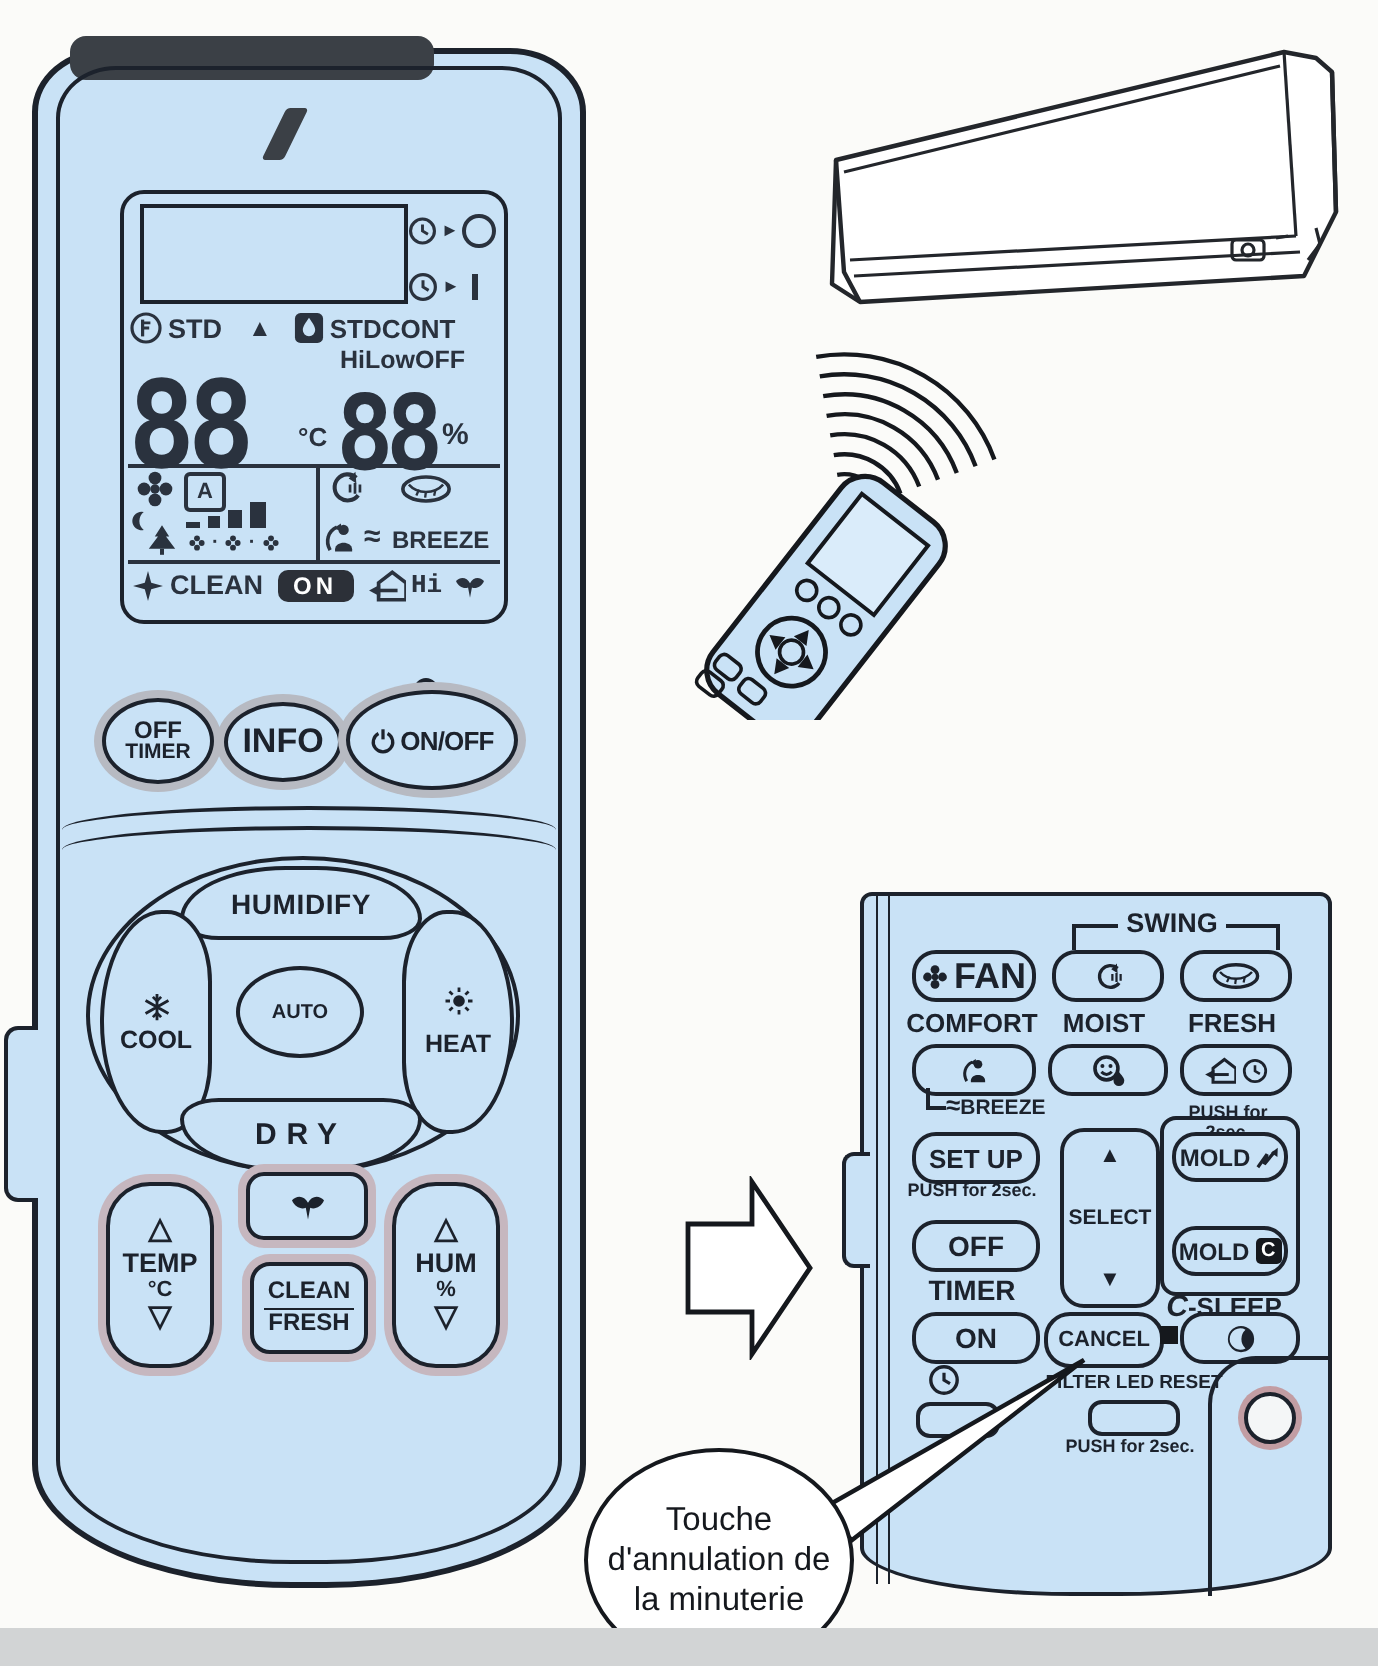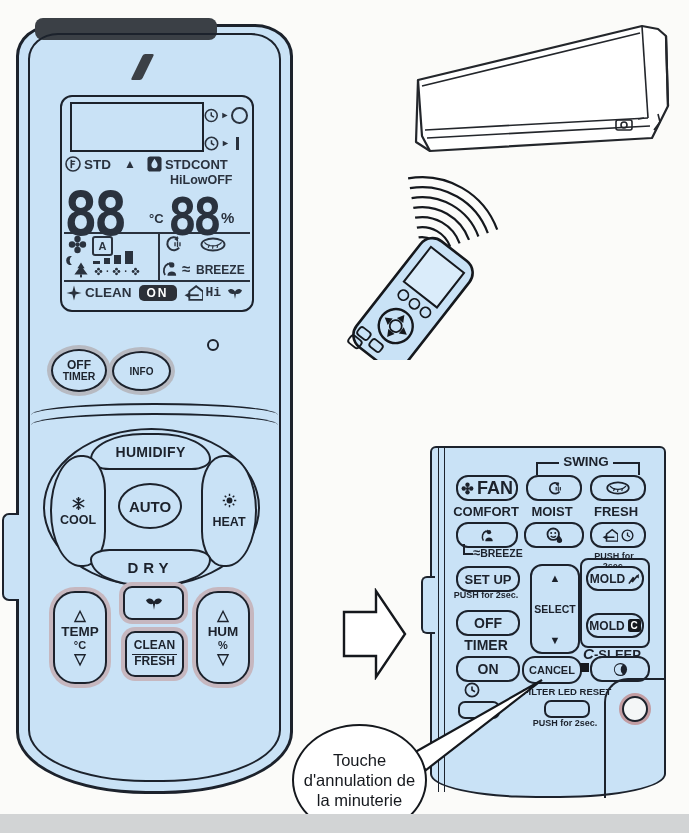--- a/index.html
+++ b/index.html
@@ -55,21 +55,21 @@
         box-shadow:0 0 0 4px var(--ring_gray,#b7bac2);}
   .led-dot{position:absolute;left:188px;top:312px;width:8px;height:8px;border:2px solid var(--outline,#1c222c);border-radius:50%;}
   .sep{position:absolute;left:12px;right:12px;height:14px;border-top:2px solid var(--outline,#1c222c);border-radius:50% 50% 0 0/ 12px 12px 0 0;}
 
   
   .cluster{position:absolute;left:24px;top:401px;width:213px;height:155px;border:2.5px solid var(--outline,#1c222c);
            border-radius:50%;}
   .mbtn{position:absolute;border:2px solid var(--outline,#1c222c);display:flex;flex-direction:column;align-items:center;justify-content:center;
         font-weight:bold;background:var(--body_blue,#c9e2f6);}
   .humid{left:45px;top:3px;width:117px;height:33px;border-radius:60px 60px 22px 22px/30px 30px 12px 12px;font-size:14px;letter-spacing:.3px;}
-  .autob{left:73px;top:53px;width:60px;height:42px;border-radius:50%;font-size:15px;}
+  .autob{left:73px;top:53px;width:60px;height:42px;border-radius:50%;font-size:10px;}
   .coolb{left:5px;top:25px;width:52px;height:108px;border-radius:55% 40% 40% 55%/50% 32% 32% 50%;font-size:12.5px;gap:2px;}
   .heatb{left:156px;top:25px;width:52px;height:108px;border-radius:40% 55% 55% 40%/32% 50% 50% 32%;font-size:12.5px;gap:7px;}
   .dryb{left:45px;top:119px;width:117px;height:33px;border-radius:22px 22px 60px 60px/12px 12px 30px 30px;font-size:15px;letter-spacing:5px;}
 
   
   .pbtn{position:absolute;background:var(--body_blue,#c9e2f6);border:2px solid var(--outline,#1c222c);
         display:flex;flex-direction:column;align-items:center;justify-content:center;font-weight:bold;
         box-shadow:0 0 0 4px var(--ring_pink,#c6b7bf);}
   .rocker{width:50px;height:89px;border-radius:22px;font-size:13.5px;}
   .rocker .tri{font-size:15px;line-height:1.1;}
@@ -313,24 +313,30 @@
         <svg width="18" height="14" style="margin-left:2px;">
             <use href="#sy-leaf"></use>
           </svg>
       </div>
     </div>
 
     <div class="obtn" style="left:32px;top:322px;width:52px;height:39px;font-size:12px;line-height:1.05;">
       <span>OFF</span>
       <span style="font-size:10.5px;">TIMER</span>
     </div>
-    <div class="obtn" style="left:93px;top:324px;width:55px;height:36px;font-size:10px;">
+    <div class="obtn" style="left:93px;top:324px;width:55px;height:36px;font-size:17px;">
       <span>INFO</span>
     </div>
     <div class="led-dot"></div>
+    <div class="obtn" style="left:154px;top:318px;width:82px;height:46px;flex-direction:row;gap:2px;font-size:13px;">
+      <svg width="13" height="13">
+          <use href="#sy-power"></use>
+        </svg>
+      <span style="letter-spacing:-0.4px;">ON/OFF</span>
+    </div>
 
     <div class="sep" style="top:376px;"></div>
     <div class="sep" style="top:386px;"></div>
 
     <div class="cluster">
       <div class="mbtn humid">
         <span>HUMIDIFY</span>
       </div>
       <div class="mbtn coolb">
         <svg width="15" height="15">

